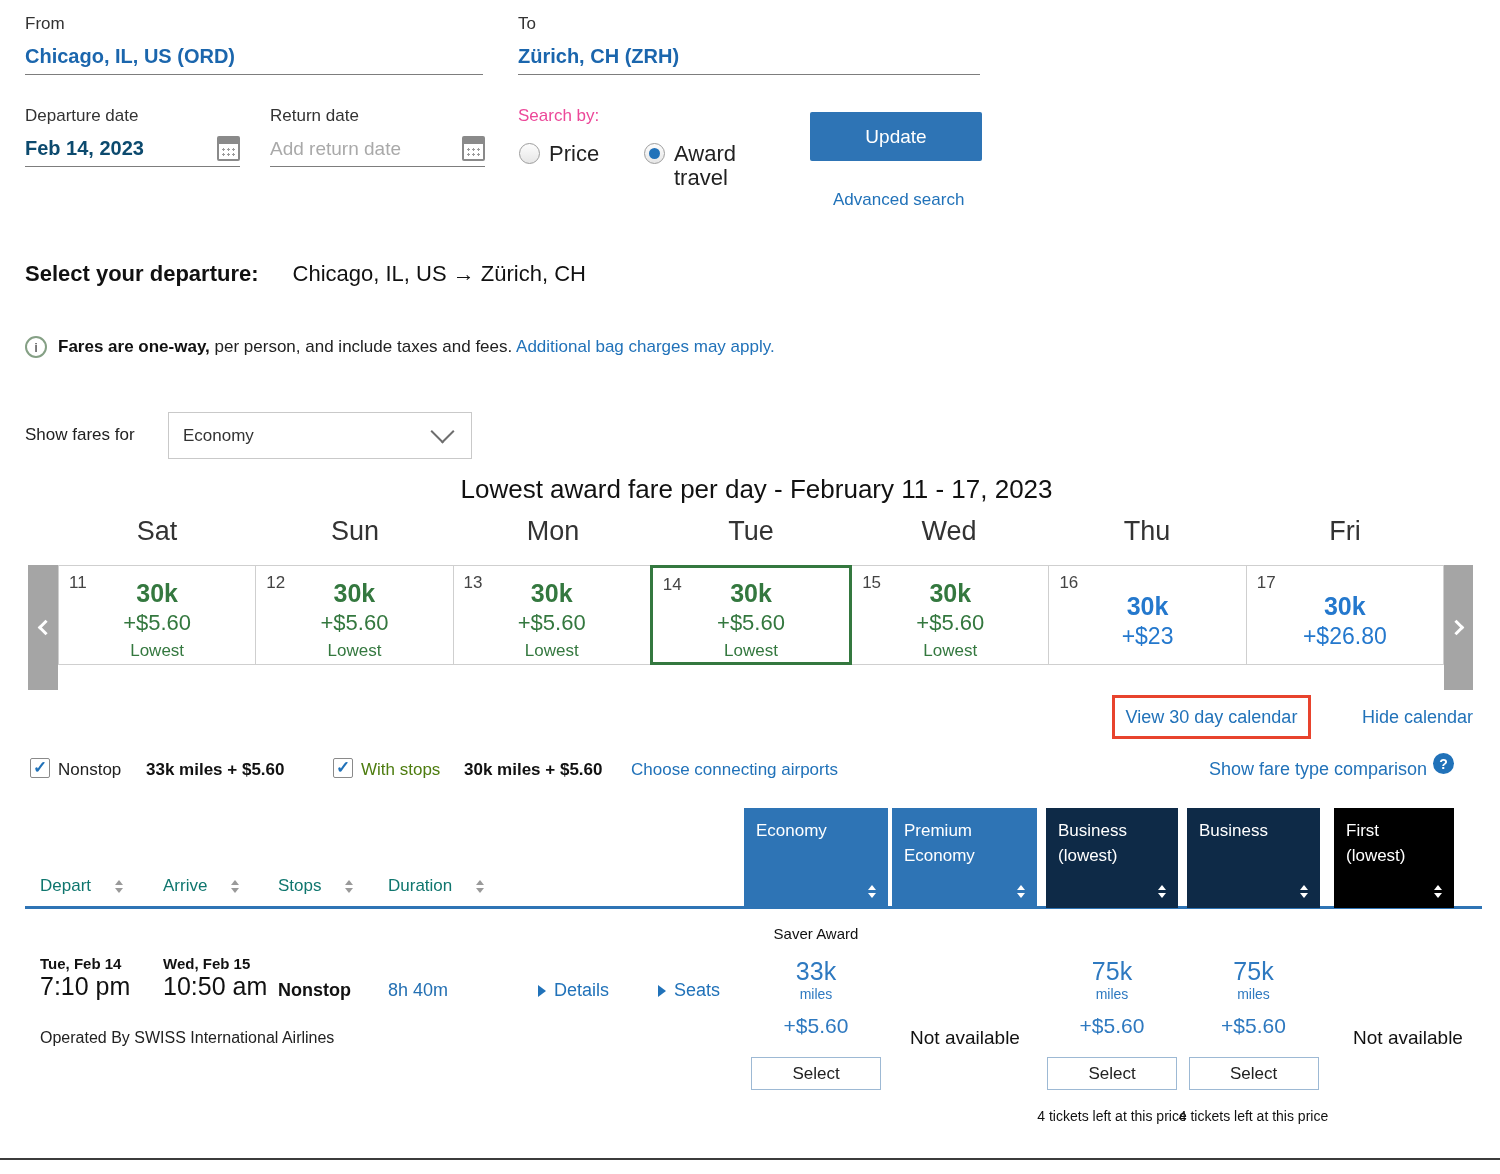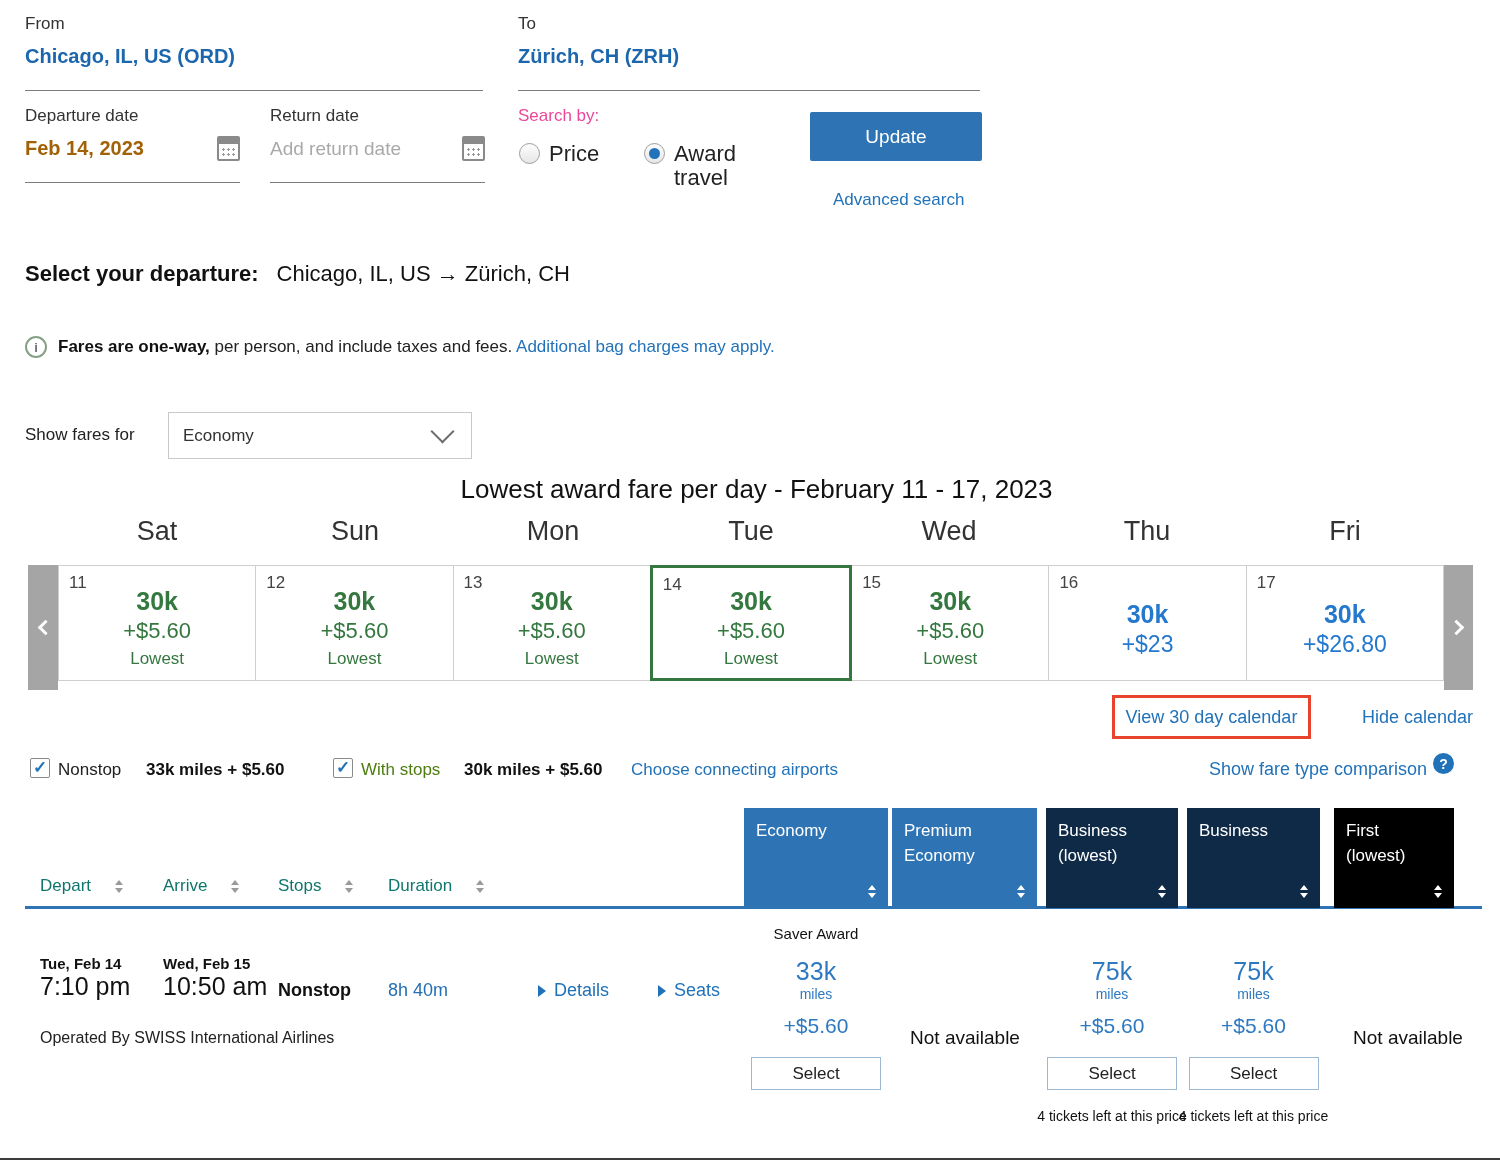--- a/index.html
+++ b/index.html
@@ -1,29 +1,29 @@
 <!DOCTYPE html>
 <html><head>
 <meta charset="utf-8">
 <style>
   * { margin:0; padding:0; box-sizing:border-box; }
   html,body { background:#fff; }
   body { font-family:"Liberation Sans", sans-serif; }
   .page { position:relative; width:1500px; height:1174px; background:#fff; overflow:hidden; }
 
   
-  .field { position:absolute; border-bottom:1px solid #7d7d7d; padding-bottom:20px; }
+  .field { position:absolute; border-bottom:1px solid #7d7d7d; padding-bottom:4px; }
   .f-from { left:25px; top:14px; width:458px; }
   .f-to   { left:518px; top:14px; width:462px; }
   .f-dep  { left:25px; top:106px; width:215px; }
   .f-ret  { left:270px; top:106px; width:215px; }
   .flabel { font-size:17px; color:#333; }
   .fvalue { margin-top:11px; font-size:20px; font-weight:700; color:#1b66ad; min-height:25px; }
   .frow   { display:flex; justify-content:space-between; align-items:center; margin-top:9px; min-height:27px; }
-  .fvalue-inline { font-size:20px; font-weight:700; color:#a16207; }
+  .fvalue-inline { font-size:20px; font-weight:700; color:#0c4a6e; }
   .fplaceholder { font-size:19px; font-weight:400; color:#a9a9a9; }
 
   .cal-icon { width:23px; height:25px; border:2px solid #8a8a8a; border-radius:2px; position:relative; background:#fff; flex:none; }
   .cal-icon::before { content:""; position:absolute; top:0; left:0; right:0; height:6px; background:#8a8a8a; }
   .cal-icon::after  { content:""; position:absolute; left:2px; right:1px; top:9px; bottom:1px;
                       background-image:radial-gradient(#9a9a9a 1px, transparent 1.3px); background-size:5px 5px; }
 
   .searchby-label { position:absolute; left:518px; top:106px; font-size:17px; color:#ec4899; }
   .radio-group { position:absolute; display:flex; gap:9px; align-items:flex-start; }
   .rg-price { left:519px; top:142px; }
@@ -33,21 +33,21 @@
   .radio.selected::after { content:""; position:absolute; inset:4px; border-radius:50%; background:#2172b9; }
   .radio-label { font-size:22px; color:#222; line-height:24px; }
   .rg-award .radio-label { width:64px; }
 
   .update-btn { position:absolute; left:810px; top:112px; width:172px; height:49px; background:#2e74b5;
                 color:#fff; font-size:19px; display:flex; align-items:center; justify-content:center;
                 border:none; border-radius:2px; cursor:pointer; font-family:inherit; }
   .advanced { position:absolute; left:833px; top:190px; font-size:17px; color:#2172b9; cursor:pointer; }
 
   
-  .heading { position:absolute; left:25px; top:261px; display:flex; gap:18px; align-items:flex-start; }
+  .heading { position:absolute; left:25px; top:261px; display:flex; gap:34px; align-items:flex-start; }
   .heading .t { font-size:22px; font-weight:700; color:#111; }
   .heading .r { font-size:22px; color:#111; }
 
   .note { position:absolute; left:25px; top:336px; display:flex; align-items:center; gap:11px; font-size:17px; color:#222; }
   .info-icon { width:22px; height:22px; border:2px solid #85a085; border-radius:50%; color:#707070;
                font-size:13px; font-weight:700; display:flex; align-items:center; justify-content:center; flex:none; }
   .note .b { font-weight:700; color:#111; }
   .note .lnk { color:#2172b9; cursor:pointer; }
 
   
@@ -63,21 +63,21 @@
   .cal-title { position:absolute; left:0; top:474px; width:1500px; text-align:center; font-size:26px; color:#111;padding-left:13px; }
   .dow { position:absolute; top:516px; width:198px; text-align:center; font-size:27px; color:#333; }
   .d0{left:58px}.d1{left:256px}.d2{left:454px}.d3{left:652px}.d4{left:850px}.d5{left:1048px}.d6{left:1246px}
 
   .arrow { position:absolute; top:565px; width:30px; height:125px; background:#a5a5a5;
            display:flex; align-items:center; justify-content:center; cursor:pointer; }
   .arrow.left { left:28px; } .arrow.right { left:1444px; width:29px; }
   .chl { width:11px; height:11px; border-left:3px solid #fff; border-bottom:3px solid #fff; transform:rotate(45deg); margin-left:5px; }
   .chr { width:11px; height:11px; border-top:3px solid #fff; border-right:3px solid #fff; transform:rotate(45deg); margin-right:5px; }
 
-  .cells { position:absolute; left:58px; top:565px; width:1386px; height:116px; display:flex; }
+  .cells { position:absolute; left:58px; top:565px; width:1386px; height:100px; display:flex; }
   .cal-cell { flex:1 1 0; position:relative; background:#fff; border:1px solid #cfcfcf; margin-left:-1px;
               display:flex; flex-direction:column; align-items:center; justify-content:center; cursor:pointer; }
   .cal-cell:first-child { margin-left:0; }
   .cal-cell.selected { border:3px solid #34783f; z-index:2; }
   .cal-cell .date { position:absolute; top:7px; left:10px; font-size:17px; color:#444; }
   .cal-cell .miles { font-size:25px; font-weight:700; line-height:30px; margin-top:12px; }
   .cal-cell .fees  { font-size:22px; line-height:30px; }
   .cal-cell .tag   { font-size:17px; line-height:26px; }
   .cal-cell.green { color:#34783f; }
   .cal-cell.blue  { color:#2478cd; }

